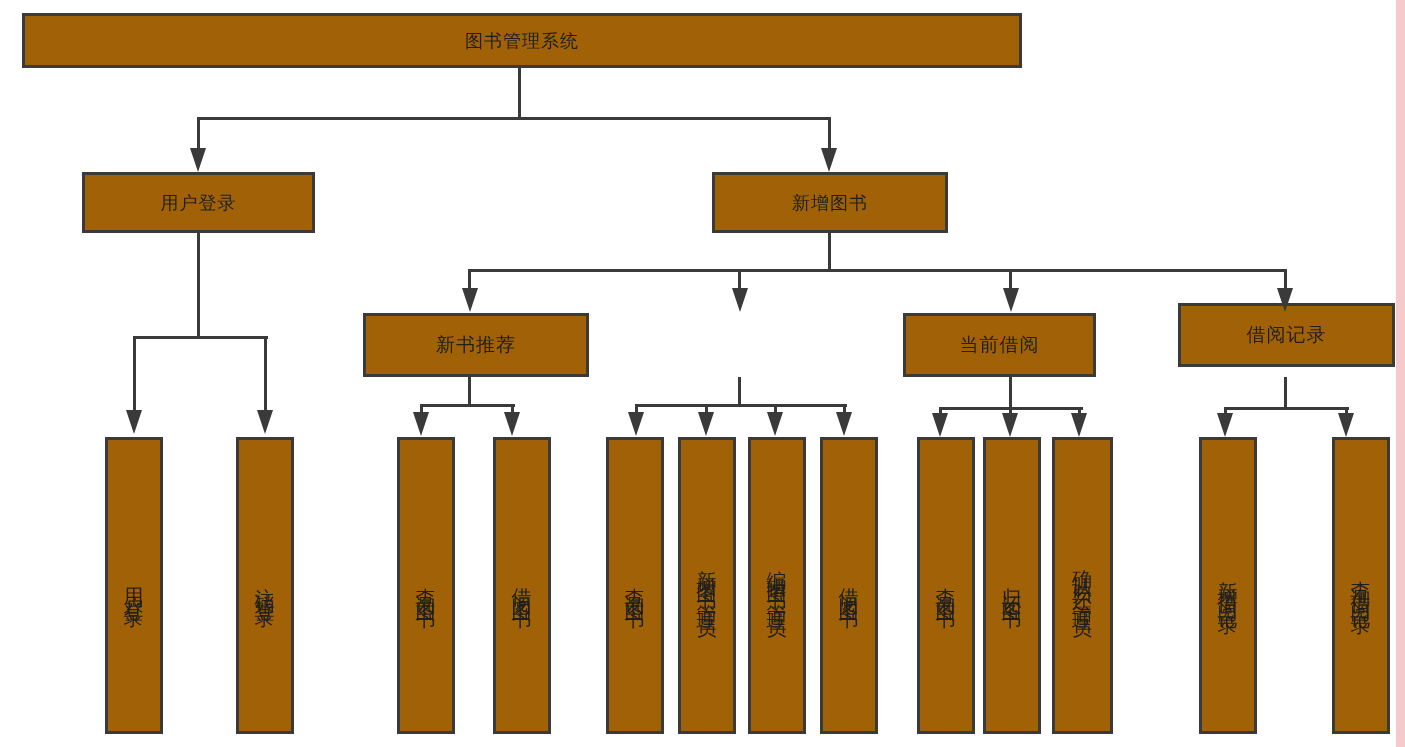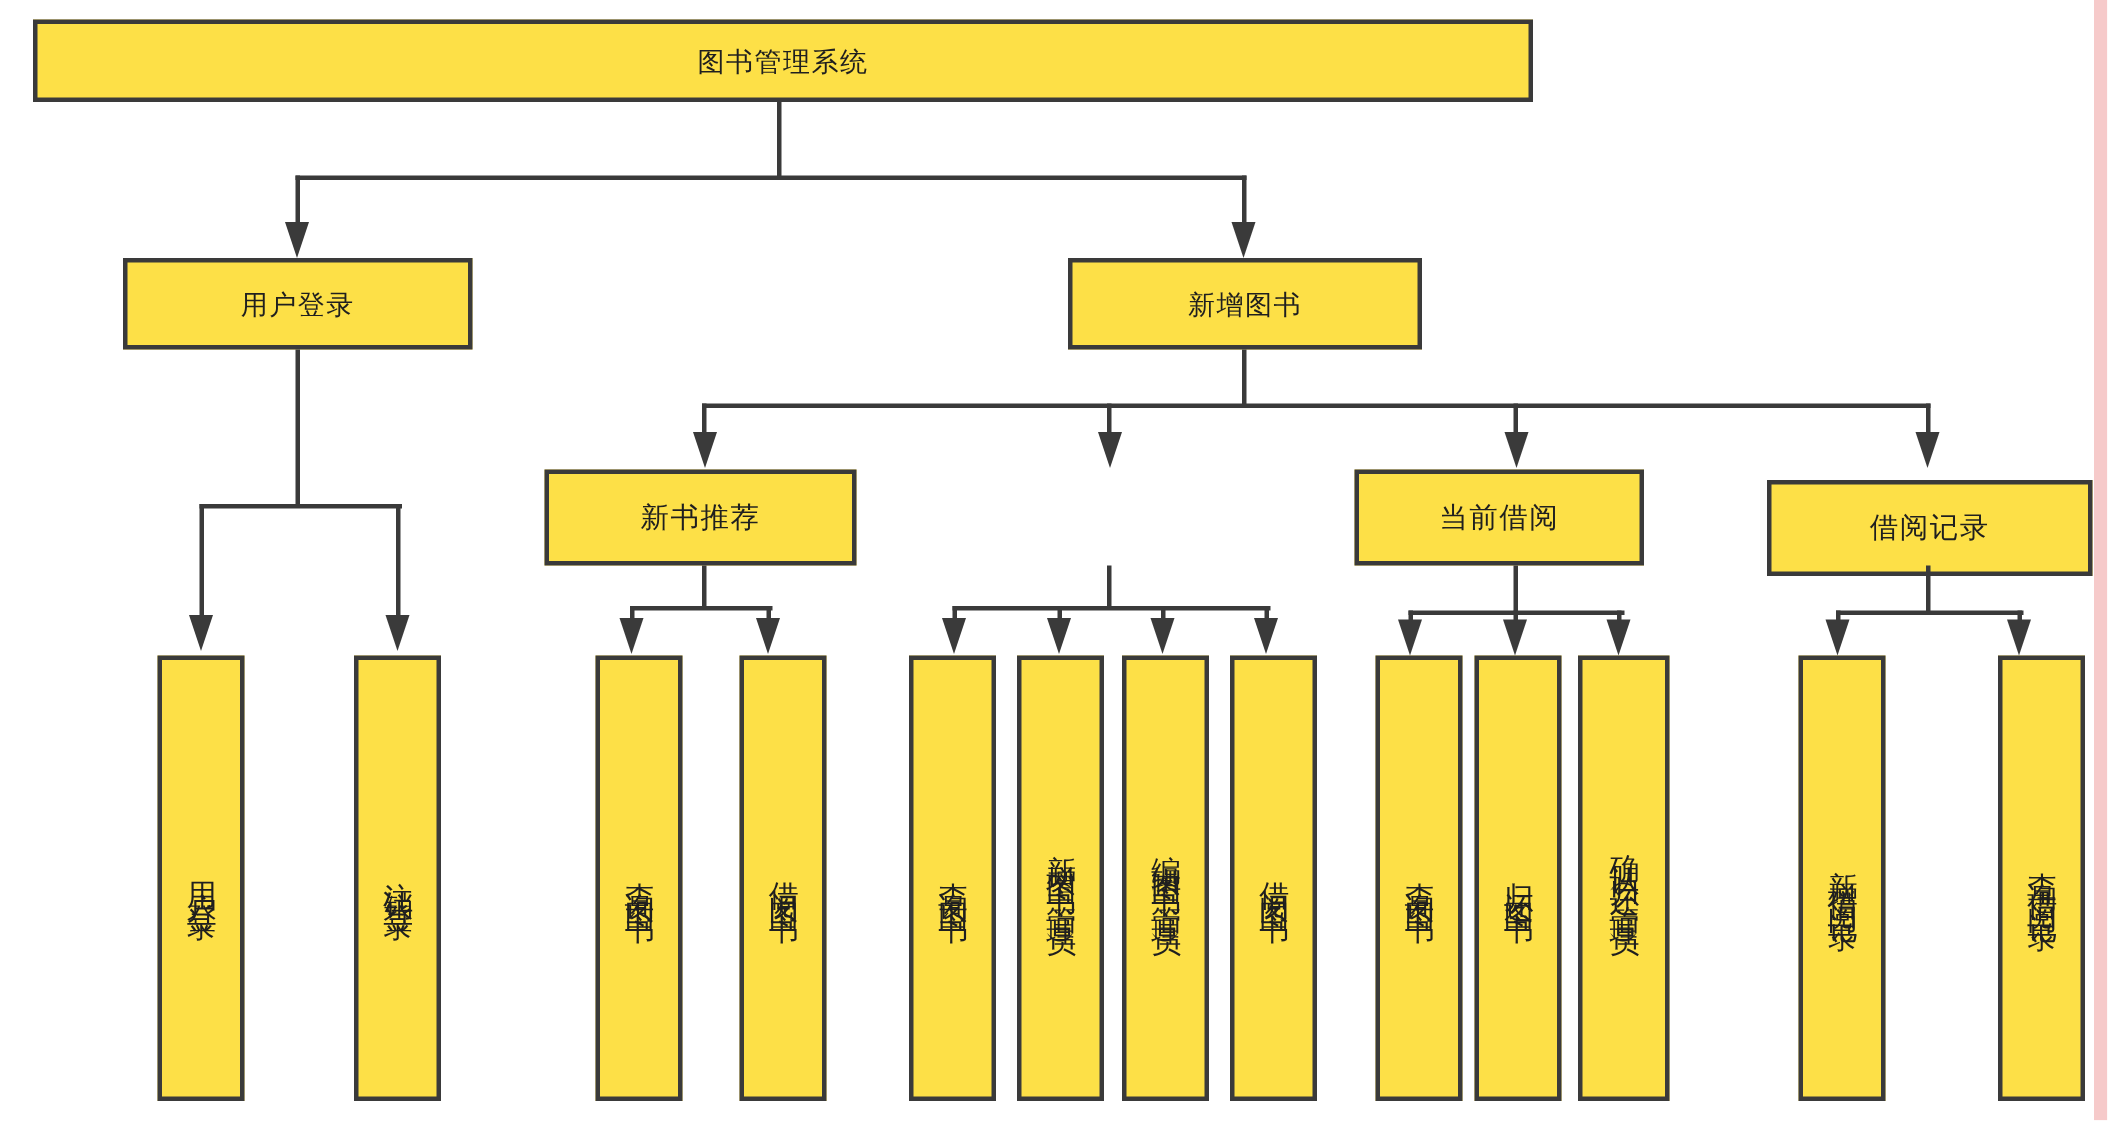--- a/index.html
+++ b/index.html
@@ -13,21 +13,21 @@
   .canvas{
     position:relative;
     width:1405px;height:747px;
     background:var(--background);
     font-family:"Liberation Sans", sans-serif;
     overflow:hidden;
   }
   .box{
     position:absolute;
     box-sizing:border-box;
-    background:#fde047;
+    background:#a16207;
     border:3px solid var(--line);
     display:flex;align-items:center;justify-content:center;
     color:var(--text);
     font-size:18px;
     letter-spacing:1px;
     text-align:center;
   }
   .lvl3{font-size:19px;}
   .leaf{
     width:58px;height:297px;
@@ -63,27 +63,27 @@
     <span>图书管理系统</span>
   </div>
 
   <div class="box" style="left:82px;top:172px;width:233px;height:61px">
     <span>用户登录</span>
   </div>
   <div class="box" style="left:712px;top:172px;width:236px;height:61px">
     <span>新增图书</span>
   </div>
 
-  <div class="box lvl3" style="left:363px;top:313px;width:208px;height:64px">
+  <div class="box lvl3" style="left:363px;top:313px;width:226px;height:64px">
     <span>新书推荐</span>
   </div>
   <div class="box lvl3" style="left:903px;top:313px;width:193px;height:64px">
     <span>当前借阅</span>
   </div>
-  <div class="box lvl3" style="left:1178px;top:320px;width:217px;height:64px">
+  <div class="box lvl3" style="left:1178px;top:303px;width:217px;height:64px">
     <span>借阅记录</span>
   </div>
 
   <div class="box leaf" style="left:105px;top:437px">
     <span>用户登录</span>
   </div>
   <div class="box leaf" style="left:236px;top:437px">
     <span>注销登录</span>
   </div>
   <div class="box leaf" style="left:397px;top:437px">

